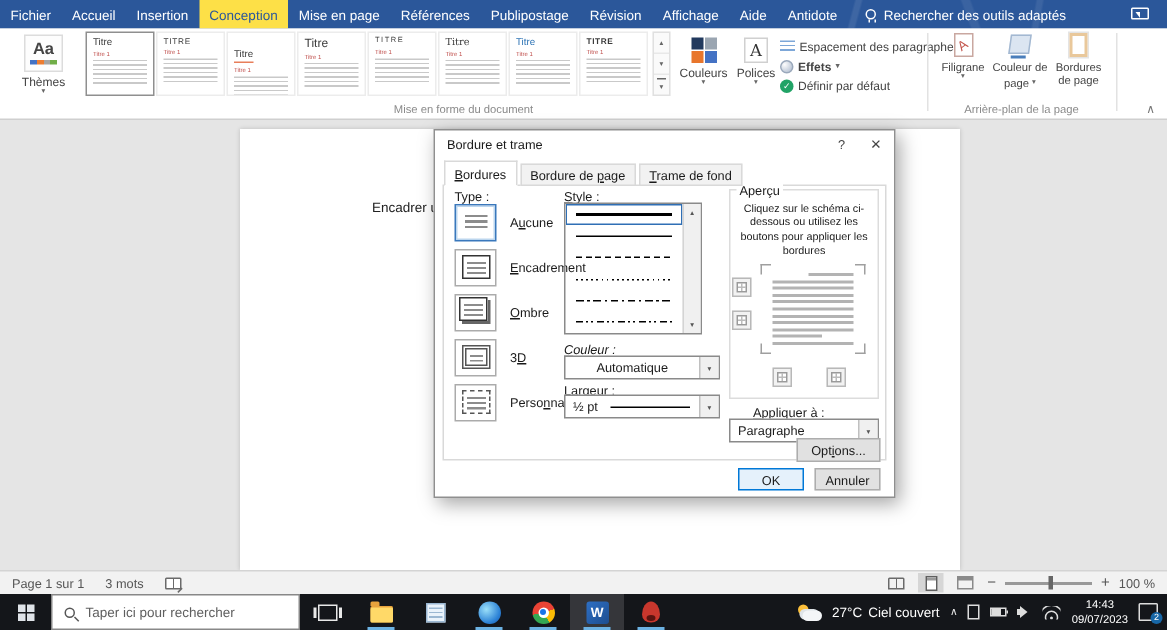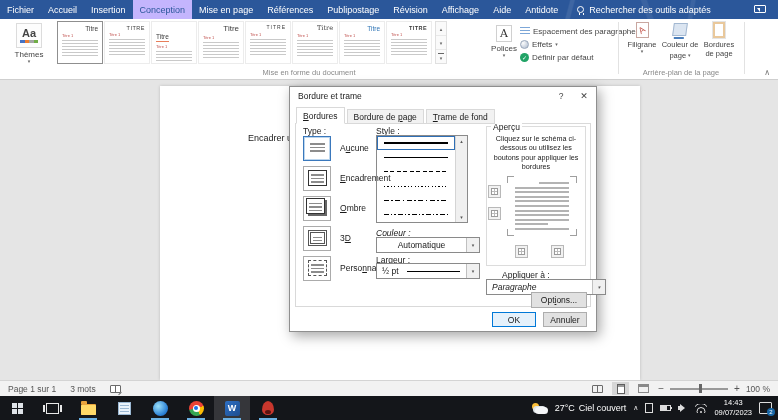--- a/index.html
+++ b/index.html
@@ -7,21 +7,21 @@
 body{position:relative;overflow:hidden;font-family:"Liberation Sans",sans-serif;background:#e5e5e5;}
 u{text-decoration:underline;}
 
 
 .titlebar{position:absolute;top:0;left:0;width:778px;height:19px;background:#2b579a;display:flex;align-items:stretch;color:#fff;font-size:9px;}
 .titlebar::after{content:"";position:absolute;right:0;top:0;bottom:0;width:300px;pointer-events:none;background:
  linear-gradient(105deg,transparent 30%,rgba(255,255,255,.09) 30.5%,rgba(255,255,255,.09) 31.5%,transparent 32%),
  linear-gradient(70deg,transparent 55%,rgba(255,255,255,.07) 55.5%,rgba(255,255,255,.07) 57%,transparent 57.5%),
  linear-gradient(100deg,transparent 70%,rgba(255,255,255,.08) 70.5%,rgba(255,255,255,.08) 71.5%,transparent 72%);}
 .tb-tab{display:flex;align-items:center;padding:0 7px;white-space:nowrap;}
-.tb-tab.active{background:#c4b5fd;color:#2b579a;}
+.tb-tab.active{background:#fde047;color:#2b579a;}
 .tb-search{display:flex;align-items:center;gap:5px;margin-left:12px;}
 .bulb{width:7px;height:7px;border:1px solid #fff;border-radius:50%;position:relative;flex:none;}
 .bulb::after{content:"";position:absolute;left:1px;top:6px;width:3px;height:2px;border-left:1px solid #fff;border-right:1px solid #fff;}
 .comment-ic{position:absolute;right:12px;top:5px;width:12px;height:8px;border:1px solid #fff;border-radius:1px;z-index:2;}
 .comment-ic::after{content:"";position:absolute;left:2px;bottom:-4px;border:4px solid transparent;border-top-color:#fff;border-right-width:0;border-left-width:3px;}
 
 
 .ribbon{position:absolute;top:19px;left:0;width:778px;height:61px;background:#fff;border-bottom:1px solid #cfcfcf;color:#444;}
 .rb-group-label{position:absolute;bottom:2px;text-align:center;font-size:7.5px;color:#8a8a8a;}
 .rb-sep{position:absolute;top:3px;height:52px;width:1px;background:#e2e2e2;}
@@ -30,21 +30,21 @@
 .lblrow{display:flex;align-items:center;gap:2px;margin-top:2px;white-space:nowrap;}
 
 .themes{left:4px;width:50px;}
 .themes-ic{width:26px;height:25px;border:1px solid #dcdcdc;background:#fdfdfd;display:flex;flex-direction:column;align-items:center;justify-content:center;gap:1px;margin-top:2px;}
 .themes-aa{font-size:11px;color:#444;font-weight:bold;line-height:1;}
 .themes-strip{width:18px;height:3px;background:linear-gradient(90deg,#4472c4 0 25%,#ed7d31 0 50%,#a5a5a5 0 75%,#70ad47 0);}
 
 .gallery{position:absolute;left:57px;top:2px;display:flex;gap:1px;}
 .gcard{width:46px;height:43px;background:#fff;border:1px solid #ececec;padding:3px 4px 2px;overflow:hidden;}
 .gcard.selected{border:1px solid #8f8f8f;}
-.gc-title{font-size:6.5px;color:#3b3b3b;line-height:1.1;white-space:nowrap;text-align:right;}
+.gc-title{font-size:6.5px;color:#3b3b3b;line-height:1.1;white-space:nowrap;}
 .gallery .gcard:nth-child(2) .gc-title{font-size:5.5px;letter-spacing:.5px;}
 .gallery .gcard:nth-child(3) .gc-title{border-bottom:1px solid #e87e5a;display:inline-block;padding-bottom:1px;}
 .gallery .gcard:nth-child(4) .gc-title{font-size:8px;}
 .gallery .gcard:nth-child(5) .gc-title{font-size:5px;letter-spacing:1px;}
 .gallery .gcard:nth-child(6) .gc-title{font-family:"DejaVu Serif",serif;}
 .gallery .gcard:nth-child(7) .gc-title{color:#2e74b5;}
 .gallery .gcard:nth-child(8) .gc-title{font-weight:bold;font-size:5.5px;letter-spacing:.4px;}
 .gc-sub{font-size:4px;color:#c0504d;margin-top:1px;}
 .gc-lines{height:17px;margin-top:2px;background:repeating-linear-gradient(to bottom,#c9c9c9 0 1px,transparent 1px 3px);}
 
@@ -285,35 +285,47 @@
 
   <div class="gal-scroll">
     <span class="gs-btn">▴</span>
     <span class="gs-btn">▾</span>
     <span class="gs-btn">
         <span class="gs-bar"></span>
         <span>▾</span>
       </span>
   </div>
 
+  <div class="col-btn couleurs">
+    <span class="couleurs-ic">
+      <span class="cq1"></span>
+        <span class="cq2"></span>
+        <span class="cq3"></span>
+        <span class="cq4"></span>
+    </span>
+    <span class="lblrow">
+        <span>Couleurs</span>
+      </span>
+    <span class="caret">▾</span>
+  </div>
 
   <div class="col-btn polices">
     <span class="polices-ic">A</span>
     <span class="lblrow">
         <span>Polices</span>
       </span>
     <span class="caret">▾</span>
   </div>
 
   <div class="rb-row" style="top:6px;">
     <span class="esp-ic"></span>
     <span>Espacement des paragraphes</span>
     <span class="caret">▾</span>
   </div>
-  <div class="rb-row" style="top:19px;">
+  <div class="rb-row" style="top:19px;font-weight:bold;">
     <span class="eff-ic"></span>
     <span>Effets</span>
     <span class="caret">▾</span>
   </div>
   <div class="rb-row" style="top:32px;">
     <span class="def-ic"></span>
     <span>Définir par défaut</span>
   </div>
 
   <div class="rb-sep" style="left:618px;"></div>
@@ -468,21 +480,21 @@
       </div>
       <div class="pv-btn" style="left:28px;top:118px;">
           <span></span>
         </div>
       <div class="pv-btn" style="left:64px;top:118px;">
           <span></span>
         </div>
     </div>
 
     <div class="lab" style="left:190px;top:146px;margin-left:16px;"><u>A</u>ppliquer à :</div>
-    <div class="combo" style="left:190px;top:155px;width:120px;font-style:italic;">
+    <div class="combo" style="left:190px;top:155px;width:100px;">
       <span class="combo-val left">Paragraphe</span>
       <span class="combo-dd">▾</span>
     </div>
 
     <div class="btn" id="options-btn">Opt<u>i</u>ons...</div>
   </div>
 
   <div class="btn" id="ok-btn">OK</div>
   <div class="btn" id="annuler-btn">Annuler</div>
 </div>
@@ -513,20 +525,24 @@
 </div>
 
 <div class="taskbar">
   <div class="start">
     <span class="win-logo">
         <span></span>
         <span></span>
         <span></span>
         <span></span>
       </span>
+  </div>
+  <div class="tb-searchbox">
+    <span class="mag"></span>
+    <span class="tb-search-text">Taper ici pour rechercher</span>
   </div>
   <div class="tb-app">
       <span class="tv-ic"></span>
     </div>
   <div class="tb-app open">
       <span class="folder-ic"></span>
     </div>
   <div class="tb-app">
       <span class="notes-ic"></span>
     </div>

